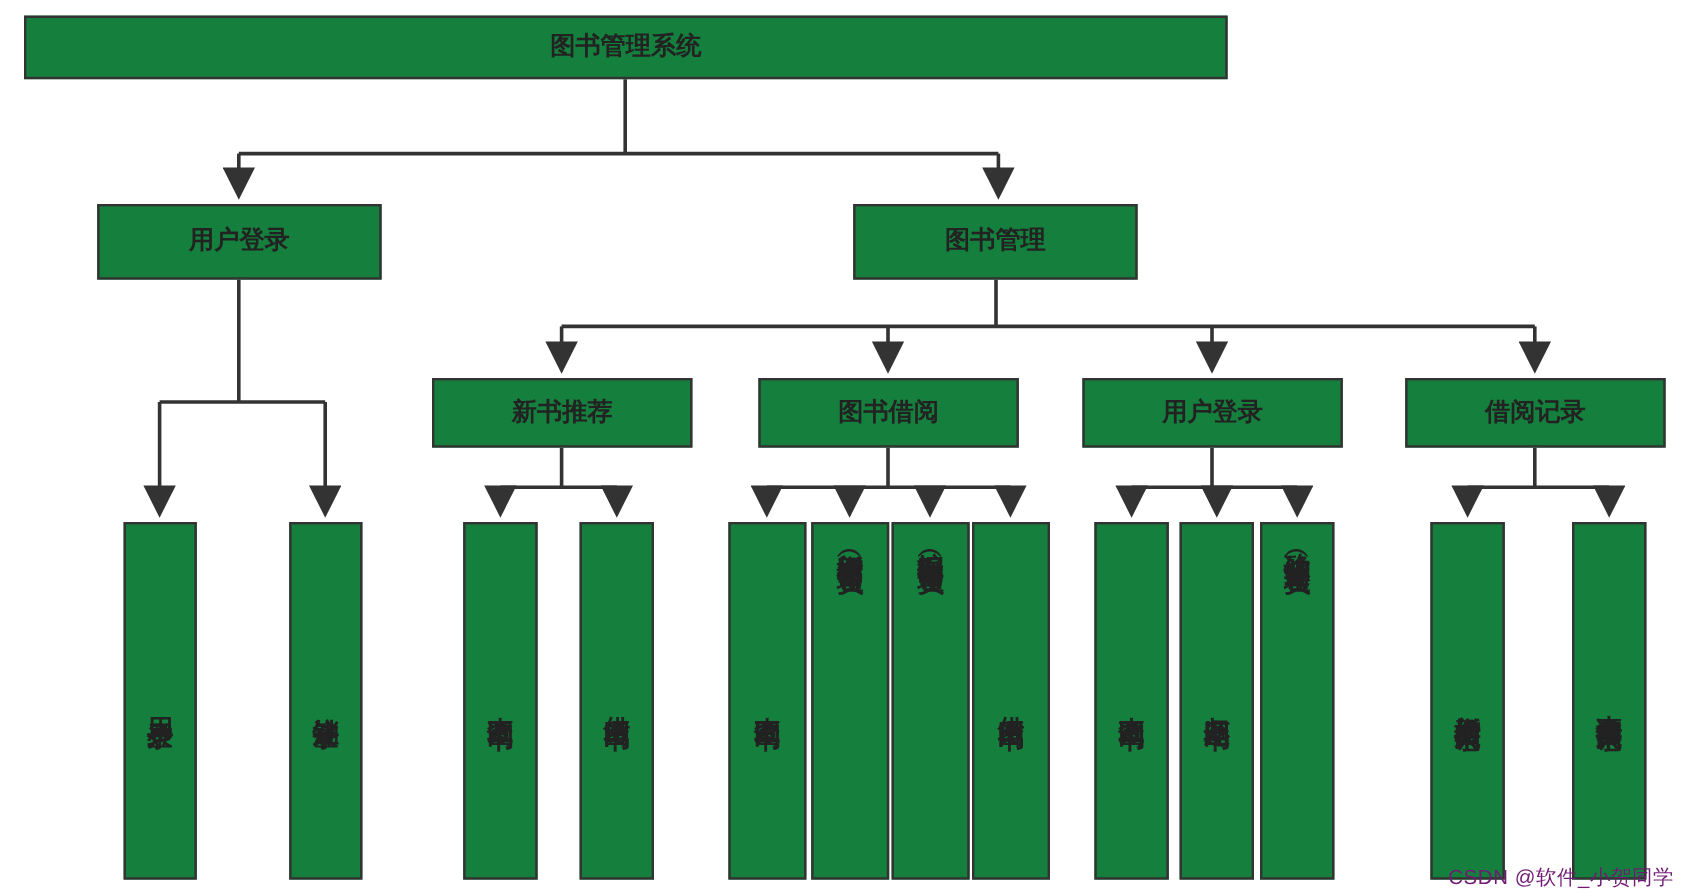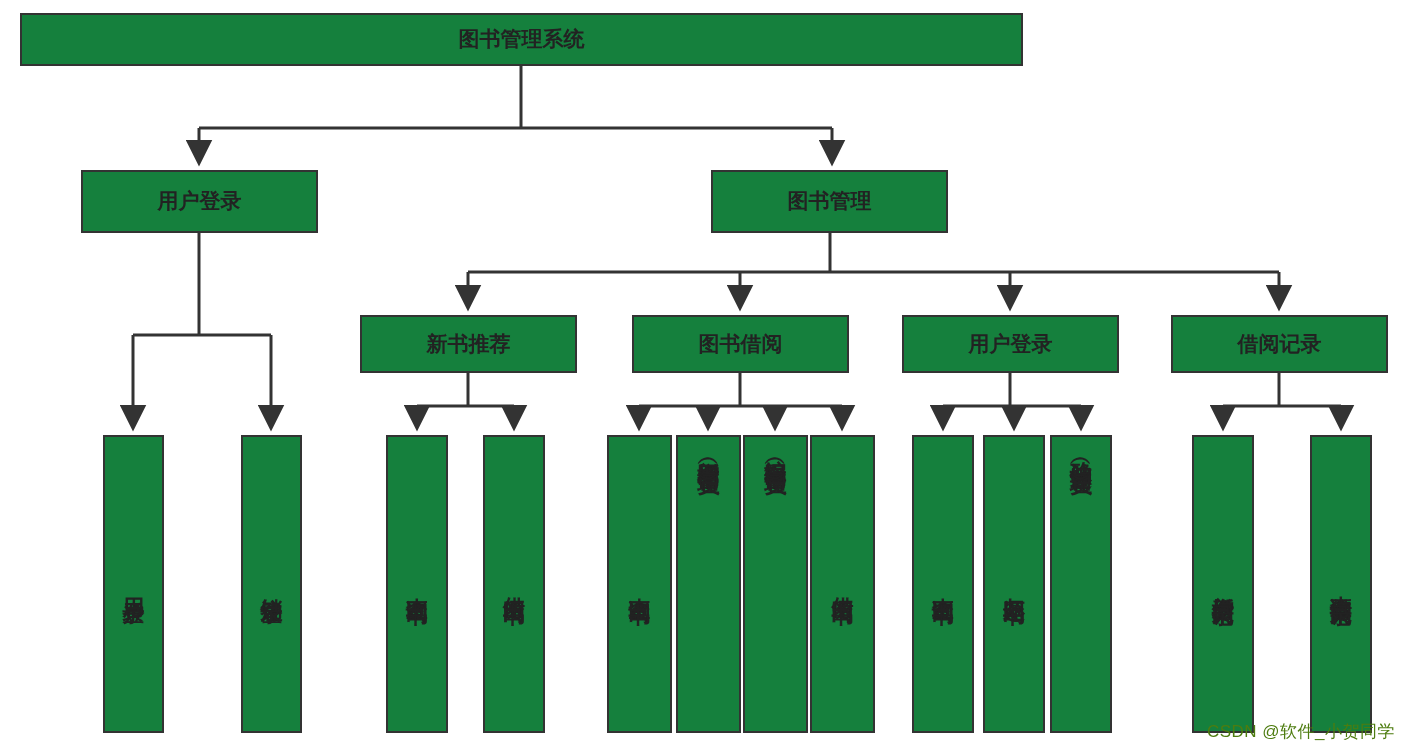--- a/index.html
+++ b/index.html
@@ -36,21 +36,21 @@
     font-size:22px;
     letter-spacing:2px;
     line-height:1.1;
   }
   .v-node.align-top{align-items:flex-start;}
   #watermark{
     position:absolute;
     right:10px;
     bottom:4px;
     font-size:17px;
-    color:#4d7c0f;
+    color:#701a75;
     white-space:nowrap;
     letter-spacing:0.5px;
     text-align:center;
   }
 </style>
 </head>
 <body>
 
 <div id="canvas">
 

